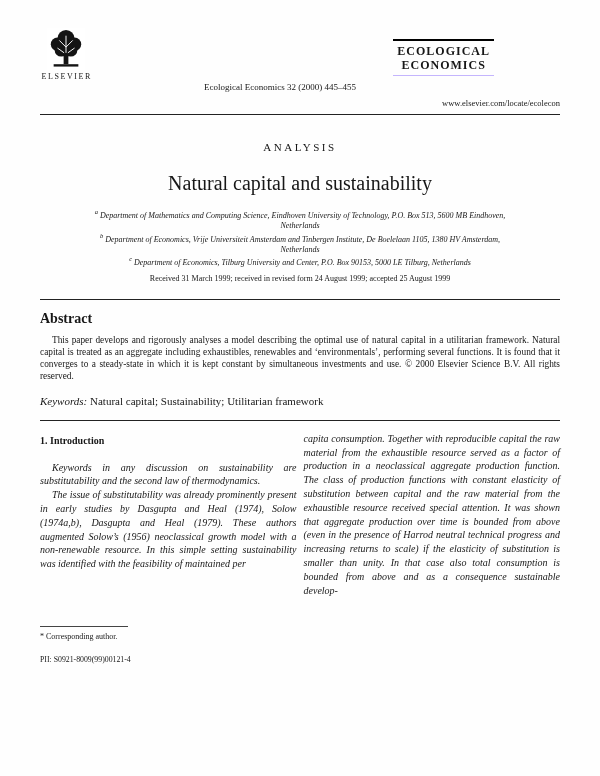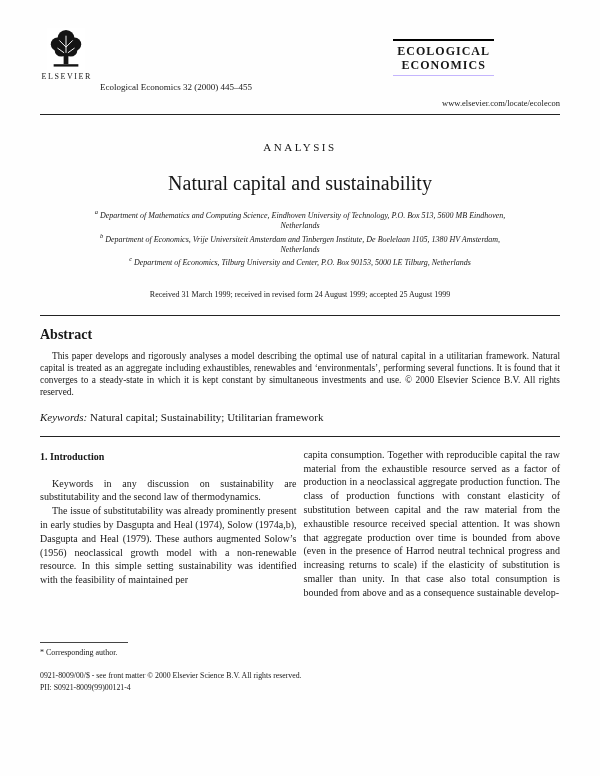--- a/index.html
+++ b/index.html
@@ -4,46 +4,46 @@
 <style>
   html,body{margin:0;padding:0;}
   body{width:600px;height:776px;overflow:hidden;background:#fefefe;}
   .page{position:relative;width:600px;height:776px;padding:28px 40px 0;box-sizing:border-box;
         font-family:"Liberation Serif",serif;color:#171717;}
   
   .header{position:relative;height:86px;}
   .elsevier-block{position:absolute;left:0;top:0;width:52px;text-align:right;}
   .tree-svg{width:38px;height:42px;display:block;margin:0 auto;}
   .elsevier-word{font-size:8px;letter-spacing:1.6px;margin-top:2px;}
-  .citation{position:absolute;top:54px;left:60px;width:360px;font-size:9px;}
+  .citation{position:absolute;top:54px;left:60px;width:360px;text-align:center;font-size:9px;}
   .journal-logo{position:absolute;top:11px;right:66px;text-align:center;font-weight:bold;
         font-size:12px;letter-spacing:1px;line-height:1.18;border-top:2px solid #000;
         border-bottom:1px solid #c4b5fd;padding:3px 4px;}
   .journal-url{position:absolute;top:70px;right:0;font-size:8.5px;}
   .rule{border:0;border-top:1px solid #222;margin:0;}
   
   .analysis{text-align:center;margin-top:26px;font-size:11px;letter-spacing:2.5px;}
   .title{text-align:center;margin-top:19px;font-size:20px;font-weight:normal;}
   .authors{text-align:center;margin-top:14px;font-size:12.5px;}
   .authors sup{font-size:8px;}
   .affils{max-width:440px;margin:9px auto 0;text-align:center;font-size:8px;font-style:italic;line-height:1.3;}
   .affils sup{font-size:6.5px;}
-  .received{text-align:center;margin-top:22px;font-size:8px;}
+  .received{text-align:center;margin-top:6px;font-size:8px;}
   .rule-abs{margin-top:16px;}
   .abs-h{margin-top:11px;font-size:14px;font-weight:bold;}
   .abs-p{margin:8px 0 0;font-size:9.3px;line-height:1.28;text-align:justify;text-indent:12px;}
   .keywords{margin-top:12px;font-size:11px;}
   .keywords .kw-label{font-style:italic;}
   .rule-kw{margin-top:13px;}
   
   .cols{display:flex;gap:7px;margin-top:11px;min-height:210px;}
   .col{flex:1;font-size:10px;line-height:1.38;text-align:justify;}
   .col-left{position:relative;padding-bottom:30px;box-sizing:border-box;}
   .sec-h{font-size:10px;font-weight:bold;margin:2px 0 13px;}
-  .col p{margin:0;text-indent:12px;}
+  .col p{margin:0;text-indent:12px;font-style:italic;}
   .col p.no-indent{text-indent:0;}
   .footnote{position:absolute;left:0;bottom:0;font-size:8px;}
   .fn-rule{width:88px;border:0;border-top:1px solid #444;margin:0 0 4px;}
   
   .footer{margin-top:12px;font-size:7.8px;line-height:1.55;}
 </style>
 </head>
 <body>
 
 <div class="page">
@@ -117,17 +117,16 @@
         <hr class="fn-rule">
         <span>* Corresponding author.</span>
       </div>
     </div>
     <div class="col">
       <p class="no-indent">capita consumption. Together with reproducible capital the raw material from the exhaustible resource served as a factor of production in a neoclassical aggregate production function. The class of production functions with constant elasticity of substitution between capital and the raw material from the exhaustible resource received special attention. It was shown that aggregate production over time is bounded from above (even in the presence of Harrod neutral technical progress and increasing returns to scale) if the elasticity of substitution is smaller than unity. In that case also total consumption is bounded from above and as a consequence sustainable develop-</p>
     </div>
   </div>
 
   <div class="footer">
-    <div>0921-8009/00/$ - see front matter © 2000 Elsevier Science B.V. All rights reserved.</div>
     <div>PII: S0921-8009(99)00121-4</div>
   </div>
 
 </div>
 
 </body></html>

